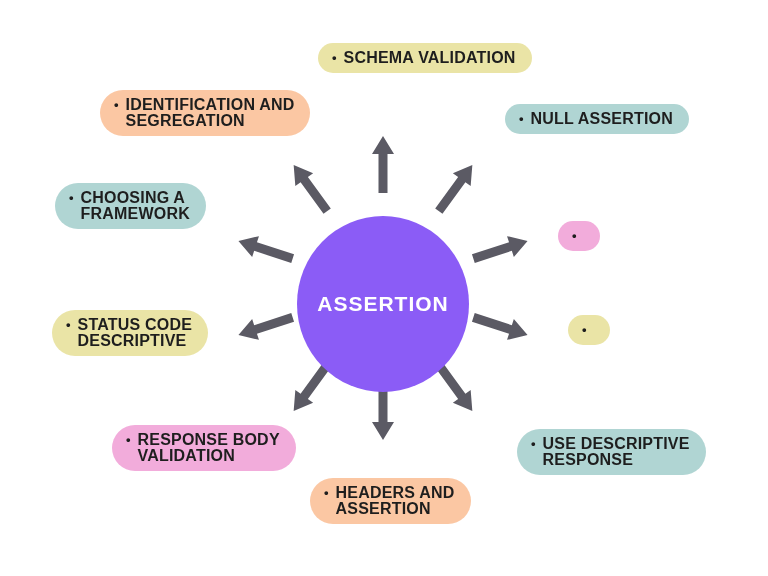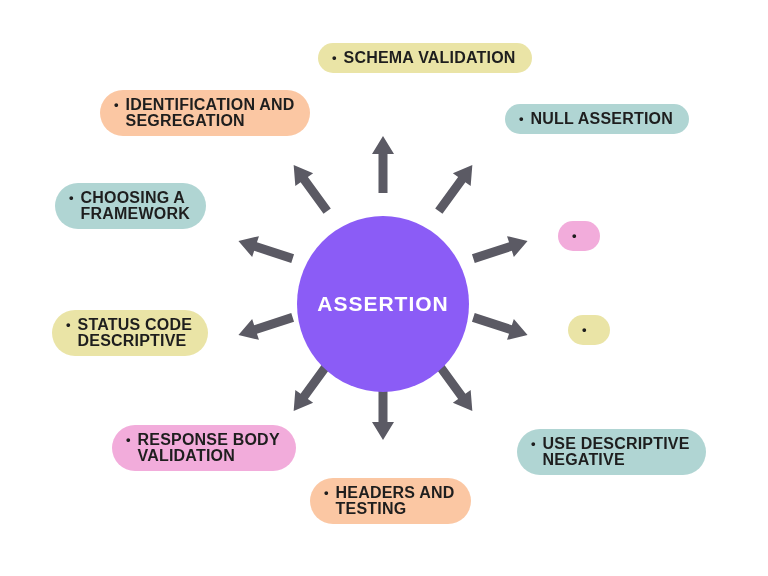--- a/index.html
+++ b/index.html
@@ -106,27 +106,27 @@
     <span class="bullet">•</span>
   </div>
 
   <div class="pill c-yellow pos-avoid">
     <span class="bullet">•</span>
   </div>
 
   <div class="pill c-teal pos-descriptive">
     <span class="bullet">•</span>
     <span class="pill-label">USE DESCRIPTIVE
-NEGATIVE</span>
+RESPONSE</span>
   </div>
 
   <div class="pill c-peach pos-headers">
     <span class="bullet">•</span>
     <span class="pill-label">HEADERS AND
-TESTING</span>
+ASSERTION</span>
   </div>
 
   <div class="pill c-pink pos-response">
     <span class="bullet">•</span>
     <span class="pill-label">RESPONSE BODY
 VALIDATION</span>
   </div>
 
   <div class="pill c-yellow pos-status">
     <span class="bullet">•</span>

